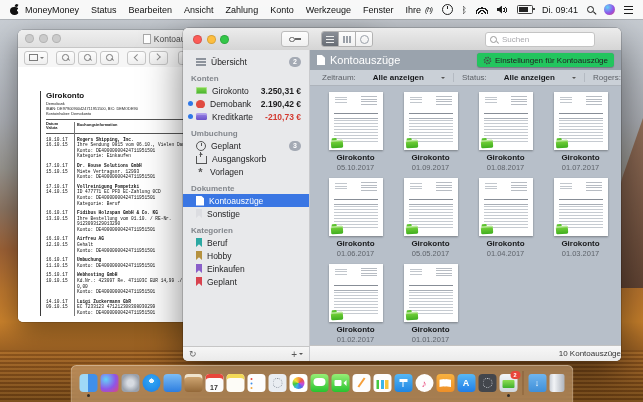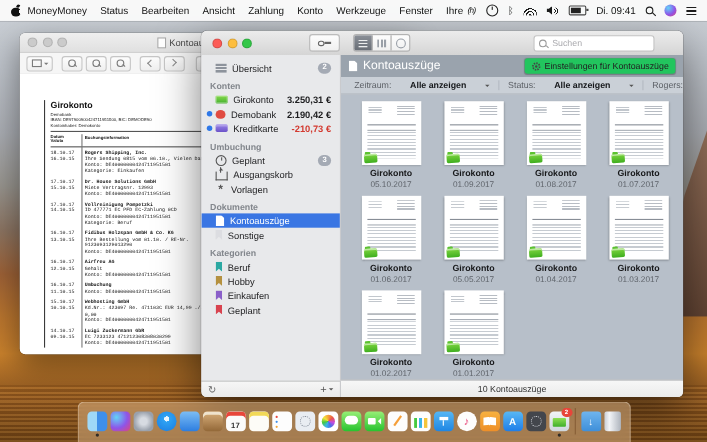--- a/index.html
+++ b/index.html
@@ -145,21 +145,21 @@
   .cell{text-align:center}
   .page{width:54px;height:58px;background:#fff;margin:0 auto;position:relative;box-shadow:0 1px 2px rgba(0,0,0,.35)}
   .p-sender{position:absolute;top:5px;left:6px;width:12px;height:6px;background:repeating-linear-gradient(#c2c7cd 0 1px,transparent 1px 2.5px)}
   .p-addr{position:absolute;top:4px;right:6px;width:16px;height:9px;background:repeating-linear-gradient(#b7bcc3 0 1px,transparent 1px 2.5px)}
   .p-rule{position:absolute;top:21px;left:5px;right:5px;height:4px;border-top:1px solid #878d96;border-bottom:1px solid #a8aeb6}
   .p-body{position:absolute;top:28px;left:5px;right:5px;bottom:6px;background:repeating-linear-gradient(#c6cbd1 0 1px,transparent 1px 3px)}
   .p-folder{position:absolute;left:2px;bottom:2px;width:12px;height:8px;background:linear-gradient(#7ed63f,#3fae1f);border-radius:1.5px;box-shadow:inset 0 1.5px 0 rgba(255,255,255,.5);transform:rotate(-4deg)}
   .p-folder::before{content:"";position:absolute;top:-2px;left:1px;width:5px;height:2px;background:#5cc32f;border-radius:1px 1px 0 0}
   .tname{font-size:8px;font-weight:bold;color:#17181a;margin-top:3px}
   .tdate{font-size:7.5px;color:#5f646b;margin-top:1px}
-  .main-status{position:absolute;bottom:0;left:0;right:0;height:15px;background:linear-gradient(#f7f7f7,#ebebeb);border-top:1px solid #c3c3c3;font-size:8px;color:#333;display:flex;align-items:center;justify-content:center}
+  .main-status{position:absolute;bottom:0;left:0;right:0;height:15px;background:linear-gradient(#f7f7f7,#ebebeb);border-top:1px solid #c3c3c3;font-size:8px;color:#333;display:flex;align-items:center;justify-content:flex-end}
   
   .dock{position:absolute;bottom:0;left:50%;transform:translateX(-50%);height:26px;display:flex;align-items:center;gap:3px;padding:4px 8px 6px;background:rgba(238,198,150,.45);border:1px solid rgba(255,255,255,.3);border-bottom:none;border-radius:6px 6px 0 0;backdrop-filter:blur(5px);z-index:40}
   .ditem{width:18px;height:18px;border-radius:4px;position:relative;flex:none}
   .dbadge{position:absolute;top:-3px;right:-3px;min-width:8px;height:8px;border-radius:4px;background:#e8453a;color:#fff;font-size:5.5px;line-height:8px;text-align:center;padding:0 1px;font-weight:bold;z-index:2}
   .dbadge:empty{display:none}
   .dlabel{position:absolute;left:0;right:0;bottom:1px;text-align:center;font-size:7px;font-weight:bold;color:#333}
   .dlabel:empty{display:none}
   .rdot{display:none}
   .rdot.show{display:block;position:absolute;bottom:-5px;left:50%;transform:translateX(-50%);width:3px;height:3px;border-radius:50%;background:rgba(35,35,35,.9)}
   .ditem.sep{width:1px;height:24px;background:rgba(80,40,10,.35);border-radius:0;margin:0 2px}

